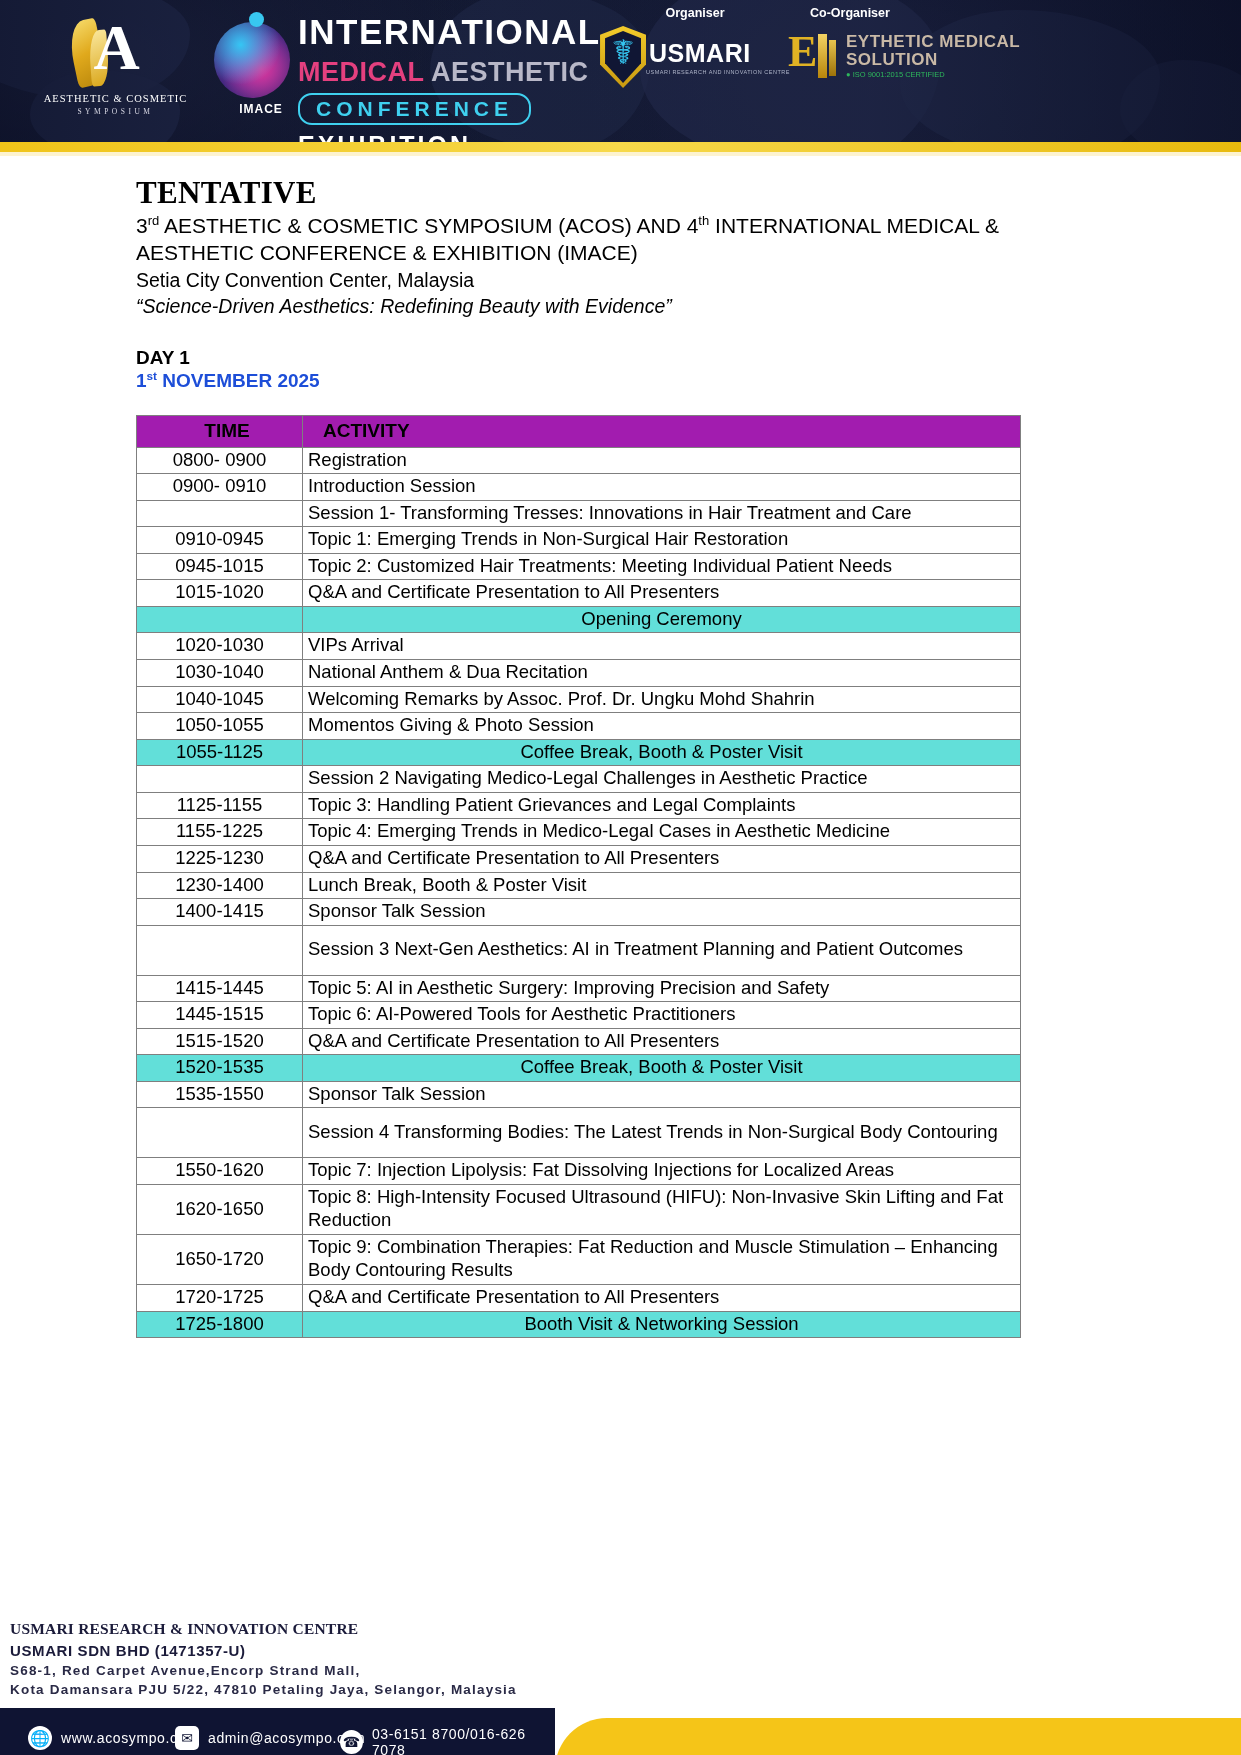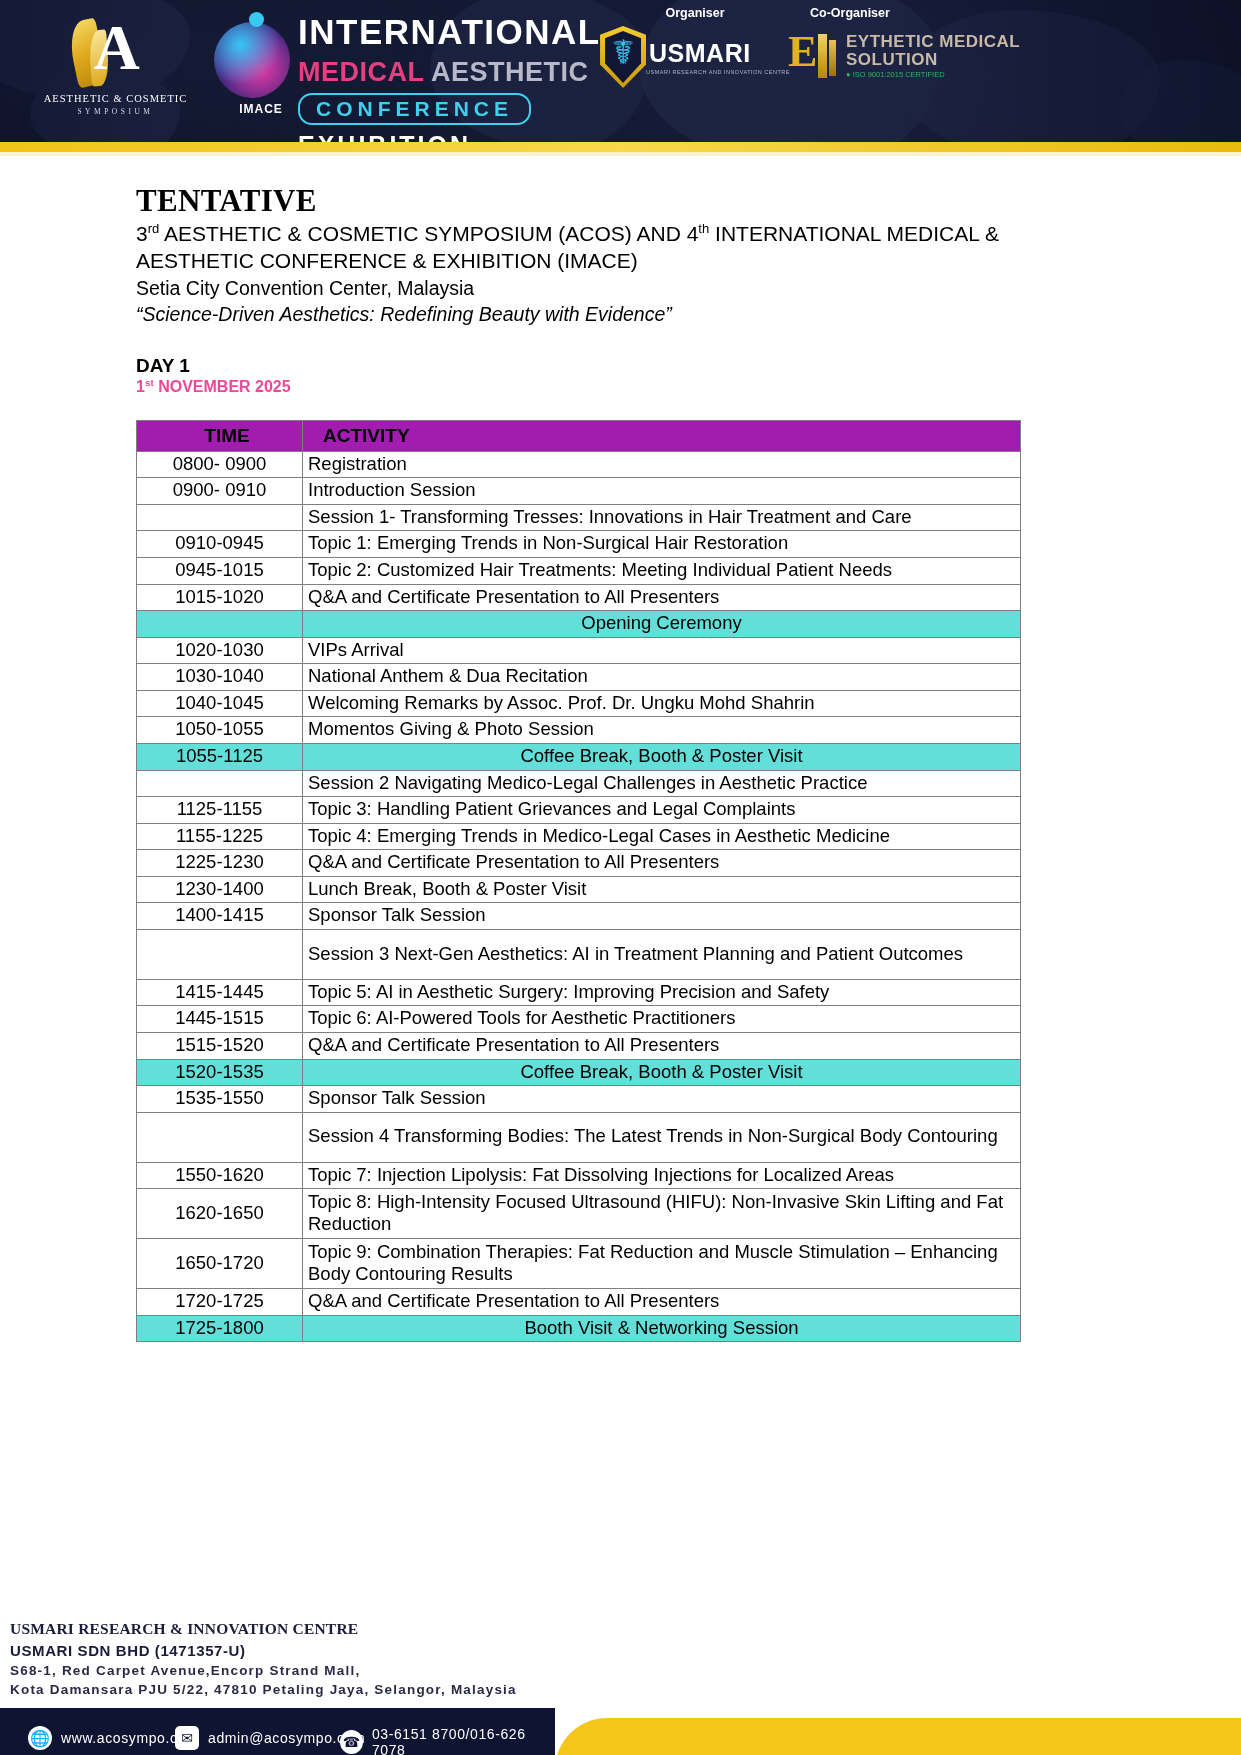--- a/index.html
+++ b/index.html
@@ -139,40 +139,40 @@
     color: #e0b224; line-height: 1;
   }
   .eth-bar { position: absolute; left: 30px; top: 6px; width: 9px; height: 44px; background: linear-gradient(180deg,#f3d263,#b8860b); }
   .eth-bar2 { position: absolute; left: 41px; top: 12px; width: 7px; height: 36px; background: linear-gradient(180deg,#e8c44f,#9d7209); }
   .eth-txt { margin-left: 6px; }
   .eth-l1 { font-size: 17px; font-weight: bold; color: #c9b9a6; letter-spacing: .5px; line-height: 1.05; }
   .eth-l2 { font-size: 17px; font-weight: bold; color: #c9b9a6; letter-spacing: .5px; line-height: 1.05; }
   .eth-iso { font-size: 7.5px; color: #2eb85c; margin-top: 2px; }
 
   
-  .doc { position: absolute; left: 0; top: 160px; width: 1233px; }
+  .doc { position: absolute; left: 0; top: 152px; width: 1233px; }
   .doc-inner { margin-left: 136px; width: 970px; }
 
   .tentative {
     font-family: "Liberation Serif", serif;
     font-size: 31px; font-weight: bold; color: #000;
     margin-top: 24px; line-height: 1.1; letter-spacing: .3px;
   }
   .subtitle {
     font-size: 21px; color: #000; line-height: 1.28; margin-top: 3px;
   }
   .venue { font-size: 19.5px; color: #000; line-height: 1.3; margin-top: 1px; }
   .tagline { font-size: 19.5px; font-style: italic; color: #000; line-height: 1.3; margin-top: 1px; }
   sup { font-size: 62%; vertical-align: super; }
 
   .day-label {
     font-size: 19px; font-weight: bold; color: #000;
     margin-top: 26px; line-height: 1.25;
   }
-  .day-date { font-size: 16px; font-weight: bold; color: #ec4899; line-height: 1.25; }
+  .day-date { font-size: 19px; font-weight: bold; color: #1d4ed8; line-height: 1.25; }
 
   
   table.agenda {
     margin-top: 22px;
     border-collapse: collapse;
     width: 884px;
     table-layout: fixed;
   }
   table.agenda th, table.agenda td {
     border: 1px solid #7f7f7f;

